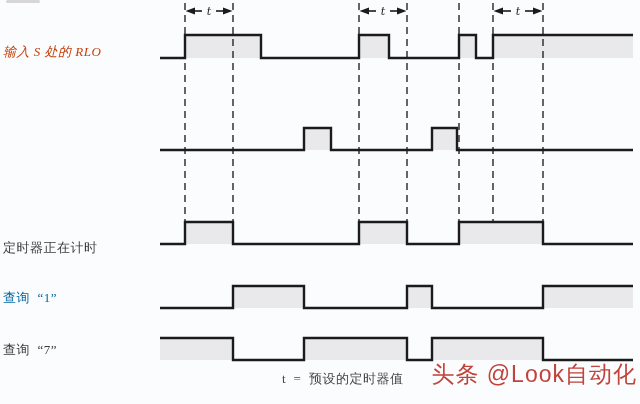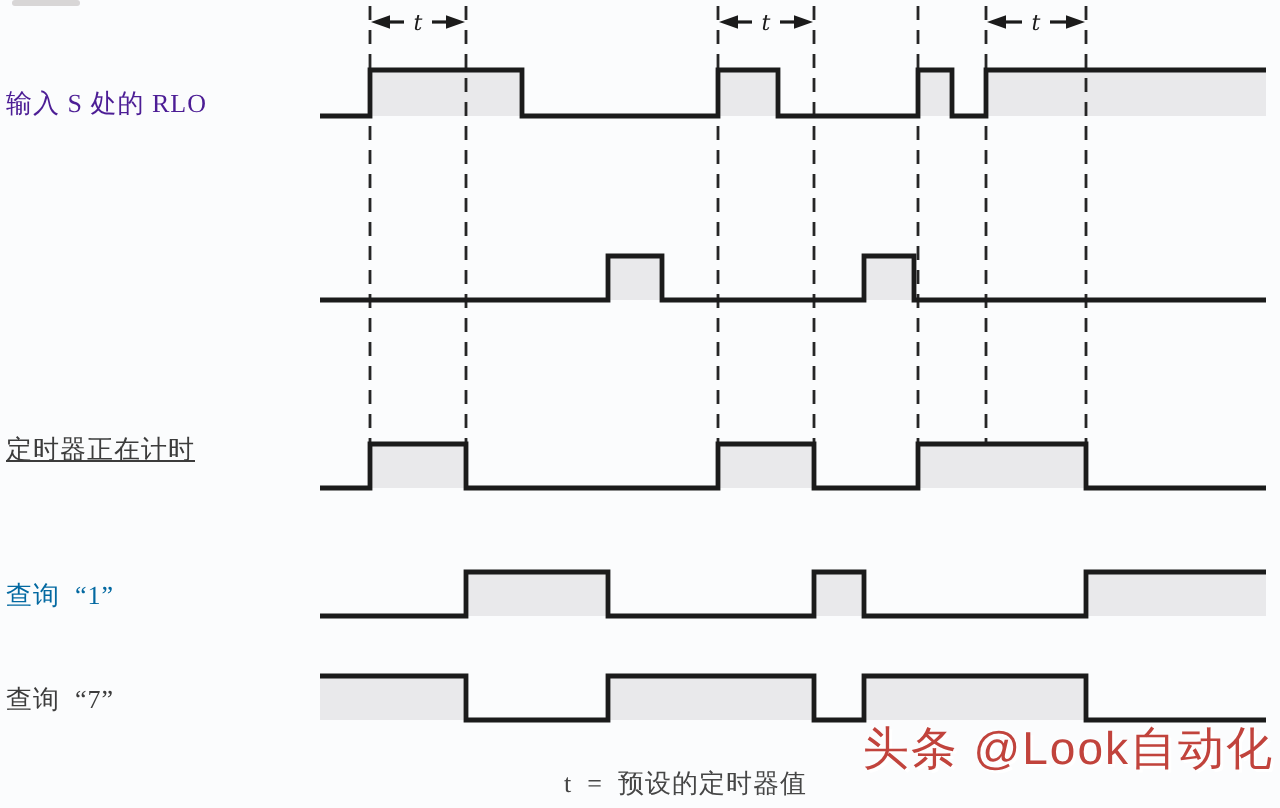--- a/index.html
+++ b/index.html
@@ -15,26 +15,26 @@
     position:absolute;
     left:3px;
     font-size:13px;
     line-height:16px;
     color:#3c3c3c;
     letter-spacing:0.5px;
     white-space:pre;
   }
   .lbl-s{top:44px;}
   .lbl-r{top:135px;}
-  .lbl-timer{top:217px;text-decoration:underline;}
+  .lbl-timer{top:240px;}
   .lbl-q1{top:290px;}
   .lbl-q0{top:342px;}
   .caption{
     position:absolute;
-    left:282px;top:383px;
+    left:282px;top:370px;
     font-size:13px;
     color:#464646;
     letter-spacing:0.5px;
     white-space:pre;
   }
   .watermark{
     position:absolute;
     right:3px;top:359px;
     font-family:"Liberation Sans","DejaVu Sans",sans-serif;
     font-size:23px;
@@ -93,21 +93,21 @@
       <line x1="367" y1="11" x2="376" y2="11" stroke="#1b1b1b" stroke-width="1.6"></line>
       <line x1="390" y1="11" x2="399" y2="11" stroke="#1b1b1b" stroke-width="1.6"></line>
       <text x="383" y="15" text-anchor="middle" font-size="11" font-style="italic" font-family="&quot;DejaVu Serif&quot;,serif" fill="#1b1b1b">t</text>
       <polygon points="493.5,11 503,7.6 503,14.4" fill="#1b1b1b"></polygon>
       <polygon points="542.5,11 533,7.6 533,14.4" fill="#1b1b1b"></polygon>
       <line x1="501" y1="11" x2="511" y2="11" stroke="#1b1b1b" stroke-width="1.6"></line>
       <line x1="525" y1="11" x2="535" y2="11" stroke="#1b1b1b" stroke-width="1.6"></line>
       <text x="518" y="15" text-anchor="middle" font-size="11" font-style="italic" font-family="&quot;DejaVu Serif&quot;,serif" fill="#1b1b1b">t</text>
     </svg>
 
-  <div class="row-label lbl-s" style="color: #4c1d95;">输入 S 处的 RLO</div>
+  <div class="row-label lbl-s" style="color: #c2410c; font-style: italic;">输入 S 处的 RLO</div>
   <div class="row-label lbl-timer" style="color: rgb(60, 60, 60);">定时器正在计时</div>
   <div class="row-label lbl-q1" style="color: #0369a1;">查询  “1”</div>
   <div class="row-label lbl-q0" style="color: rgb(60, 60, 60);">查询  “7”</div>
 
   <div class="caption">t  =  预设的定时器值</div>
   <div class="watermark" style="color: rgb(193, 67, 60);">头条 @Look自动化</div>
   <div class="corner-artifact"></div>
 </div>
 
 </body></html>

